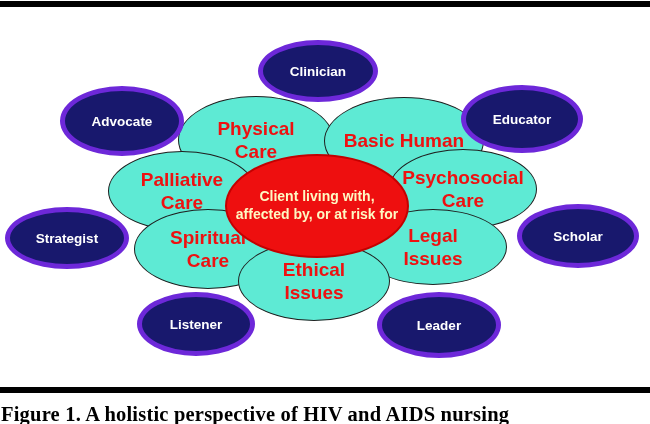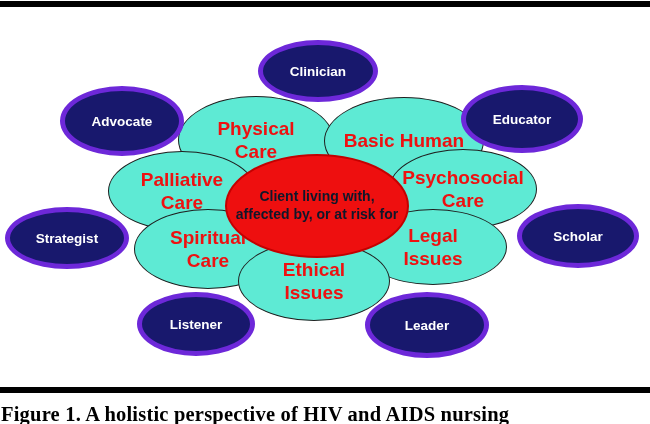--- a/index.html
+++ b/index.html
@@ -19,41 +19,41 @@
     background:#5eead4;border:1px solid var(--outline,#1f1f1f);
     color:var(--petal-text,#ee1111);font-weight:bold;
     font-size:19px;line-height:1.22;
   }
   .role{
     background:var(--navy,#18186d);border:5px solid #6d28d9;
     color:#ffffff;font-weight:bold;font-size:13.5px;
   }
   .center-node{
     background:var(--red-fill,#ee0f0f);border:2px solid var(--red-border,#c40000);
-    color:#0f172a;font-weight:bold;font-size:14px;line-height:1.28;text-align:center;
+    color:#fef9c3;font-weight:bold;font-size:14px;line-height:1.28;text-align:center;
   }
   .lines span{display:block;}
   
   .p-physical    {left:178px;top:96px; width:156px;height:88px;}
   .p-basic       {left:324px;top:97px; width:160px;height:88px;}
   .p-palliative  {left:108px;top:151px;width:148px;height:80px;}
   .p-psychosocial{left:389px;top:149px;width:148px;height:80px;}
   .p-spiritual   {left:134px;top:209px;width:148px;height:80px;}
   .p-legal       {left:359px;top:209px;width:148px;height:76px;}
   .p-ethical     {left:238px;top:241px;width:152px;height:80px;}
   
   .c-client      {left:225px;top:154px;width:184px;height:104px;}
   
   .r-clinician {left:258px;top:40px; width:120px;height:62px;}
   .r-advocate  {left:60px; top:86px; width:124px;height:70px;justify-content:center;}
   .r-educator  {left:461px;top:85px; width:122px;height:68px;}
   .r-strategist{left:5px;  top:207px;width:124px;height:62px;}
   .r-scholar   {left:517px;top:204px;width:122px;height:64px;}
   .r-listener  {left:137px;top:292px;width:118px;height:64px;}
-  .r-leader    {left:365px;top:292px;width:124px;height:66px;text-align:center;}
+  .r-leader    {left:377px;top:292px;width:124px;height:66px;text-align:center;}
   .caption{
     position:absolute;left:1px;top:403px;white-space:nowrap;
     font-family:"Liberation Serif",serif;font-weight:bold;
     font-size:20.5px;color:#000;letter-spacing:0.2px;
   }
 </style>
 </head>
 <body>
 
 <div class="page">

